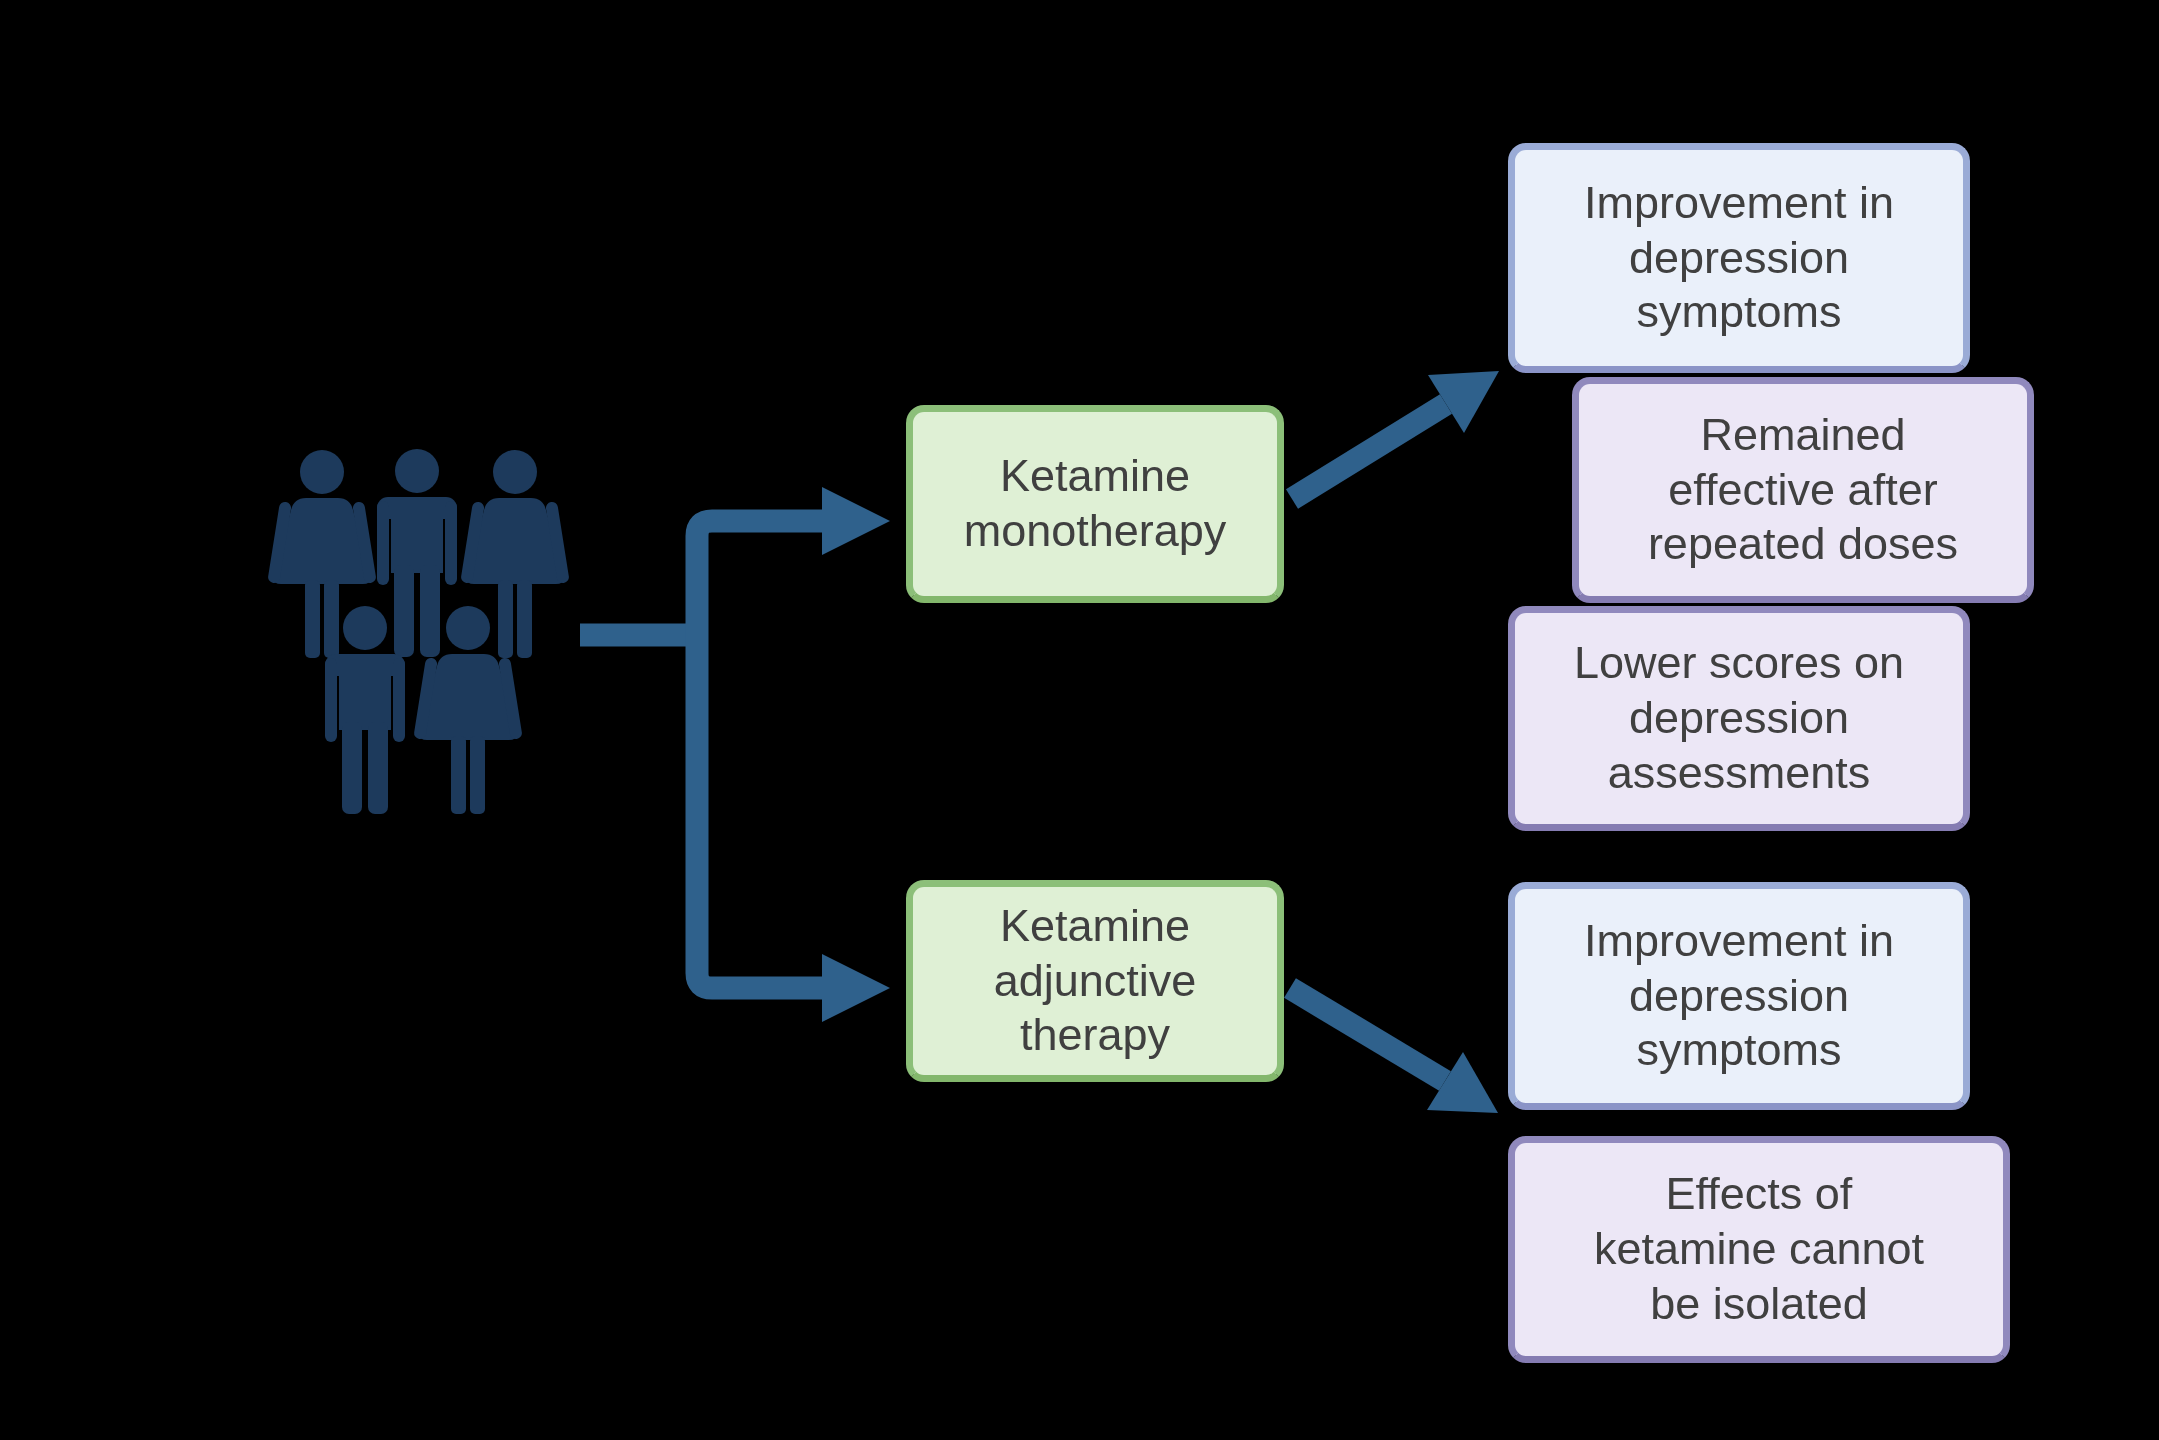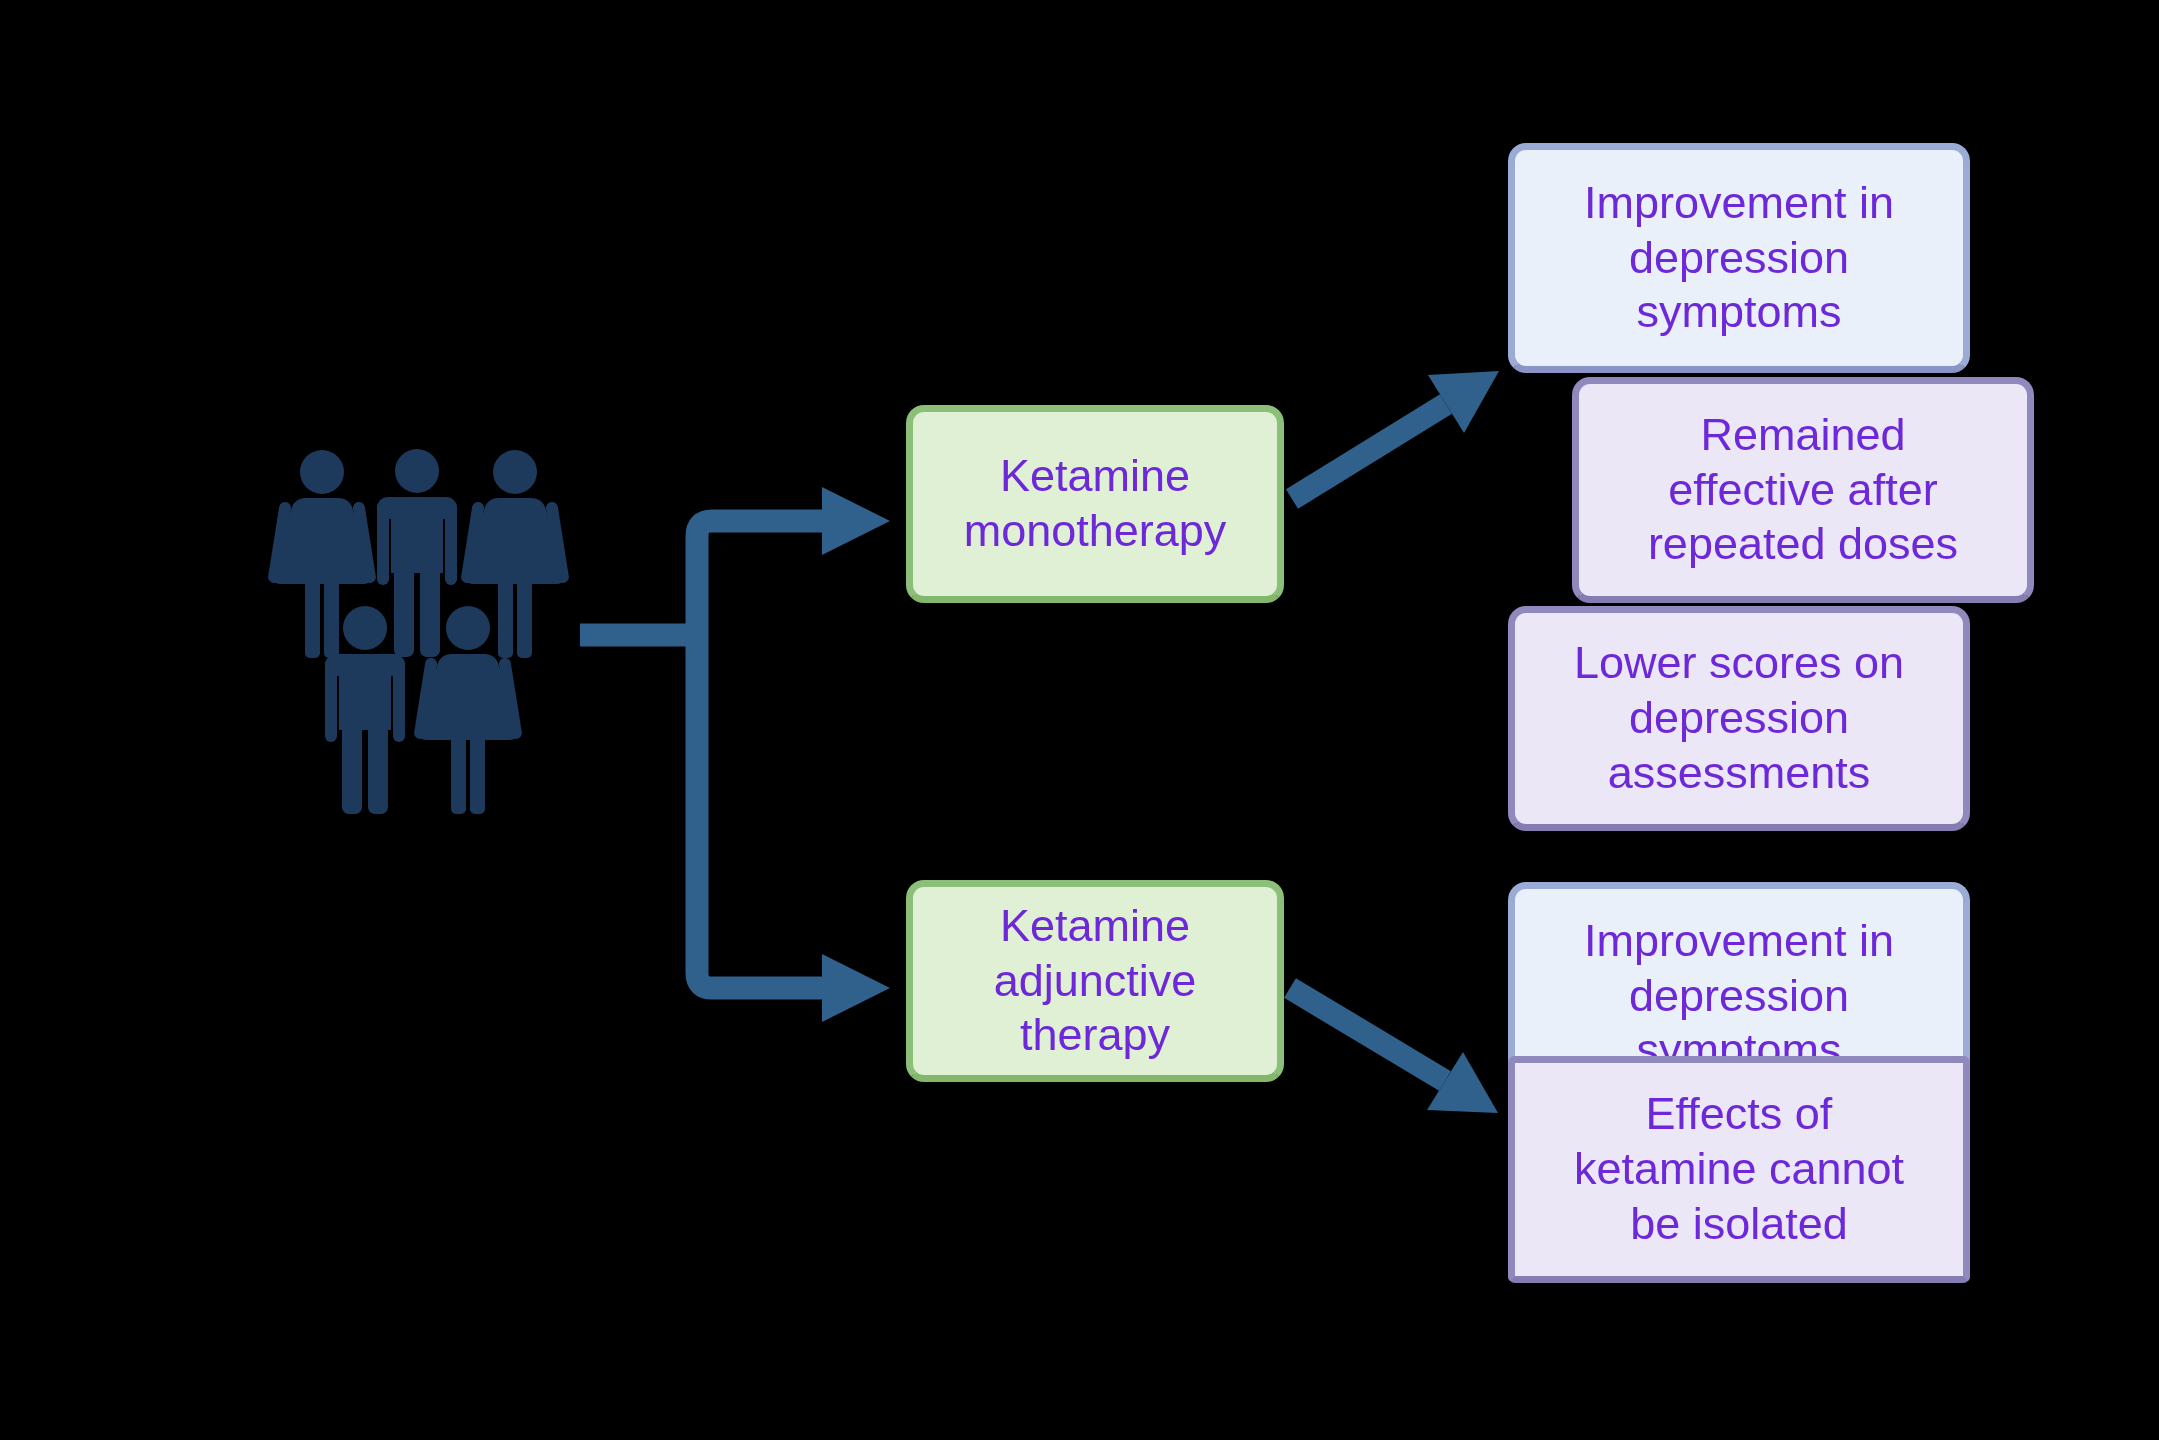--- a/index.html
+++ b/index.html
@@ -14,21 +14,21 @@
   #flow-svg { position: absolute; left: 0; top: 0; }
   .box {
     position: absolute;
     box-sizing: border-box;
     display: flex;
     align-items: center;
     justify-content: center;
     text-align: center;
     font-size: 45px;
     line-height: 1.22;
-    color: #6d28d9;
+    color: #404040;
     border-radius: 18px;
     padding: 8px 18px;
   }
   .box.green {
     background: #dff0d5;
     border: 7px solid #8cbf79;
     border-bottom-color: #83b76c;
     margin-left: 8px;
   }
   .box.blue {
@@ -96,15 +96,15 @@
   <div class="box green" style="left:898px; top:880px; width:378px; height:202px;">Ketamine<br>adjunctive<br>therapy</div>
 
   <div class="box blue" style="left:1508px; top:143px; width:462px; height:230px;">Improvement in<br>depression<br>symptoms</div>
 
   <div class="box purple" style="left:1572px; top:377px; width:462px; height:226px;">Remained<br>effective after<br>repeated doses</div>
 
   <div class="box purple" style="left:1508px; top:606px; width:462px; height:225px;">Lower scores on<br>depression<br>assessments</div>
 
   <div class="box blue" style="left:1508px; top:882px; width:462px; height:228px;">Improvement in<br>depression<br>symptoms</div>
 
-  <div class="box purple" style="left:1508px; top:1056px; width:462px; height:227px;border-radius:7px;">Effects of<br>ketamine cannot<br>be isolated</div>
+  <div class="box purple" style="left:1508px; top:1136px; width:502px; height:227px;">Effects of<br>ketamine cannot<br>be isolated</div>
 
 </div>
 
 </body></html>

